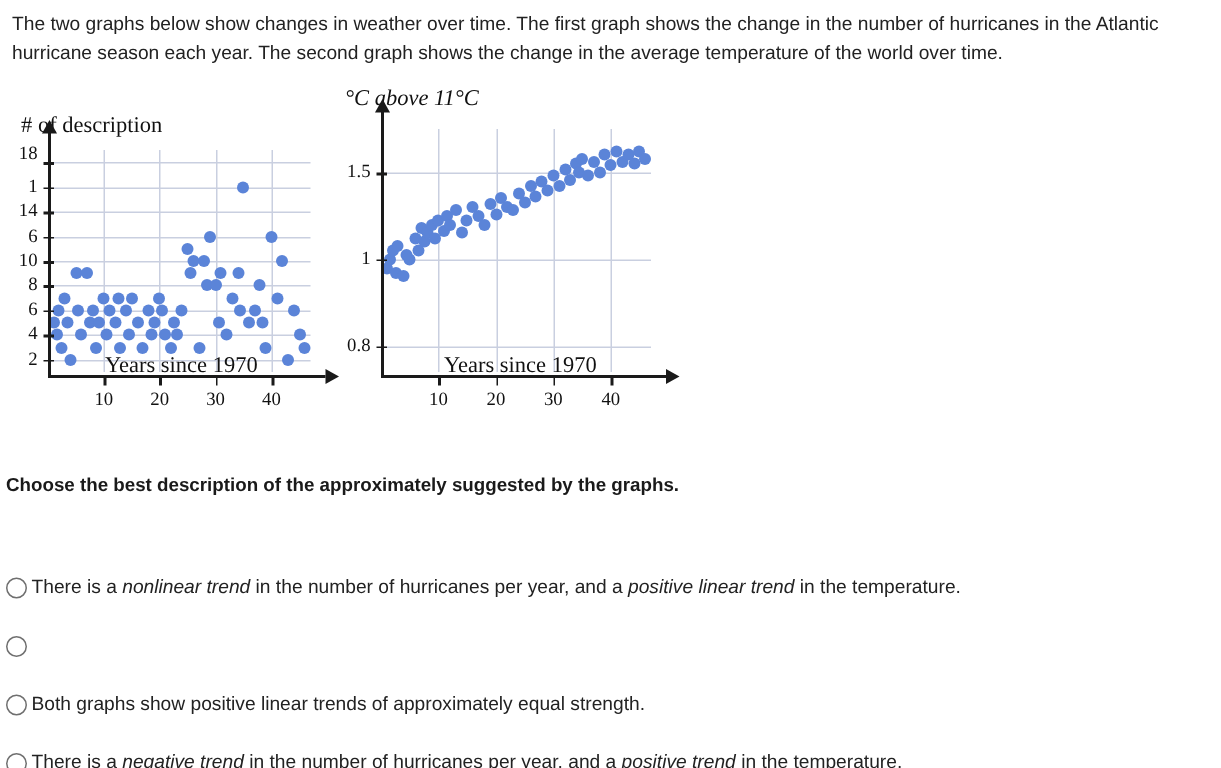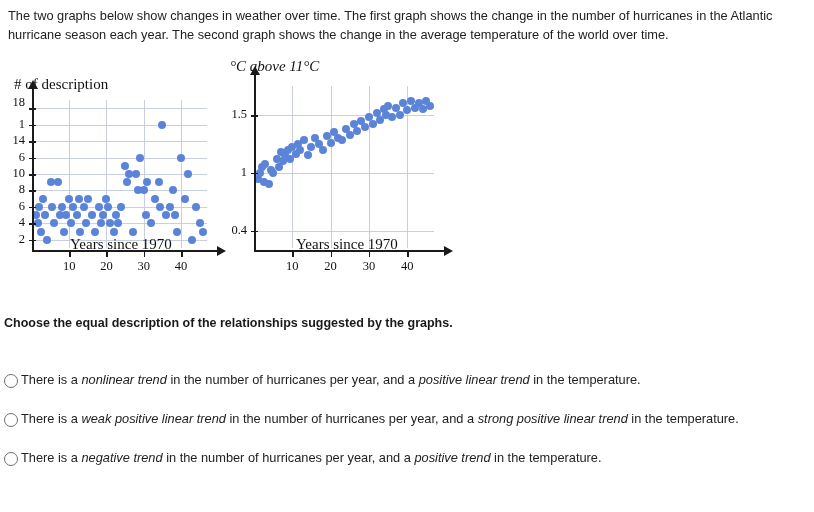--- a/index.html
+++ b/index.html
@@ -129,21 +129,21 @@
   }
 
   .options {
     position: absolute;
     left: 4px;
     top: 360px;
     width: 806px;
   }
   .option {
     display: flex;
-    align-items: center;
+    align-items: flex-end;
     height: 39px;
     font-size: 12.8px;
     color: #222222;
   }
   .radio {
     width: 12px;
     height: 12px;
     border: 1px solid #6f6f6f;
     border-radius: 50%;
     background: #ffffff;
@@ -337,45 +337,48 @@
         <div class="dot" style="left: 164.681px; top: 17.3571px; background: rgb(91, 132, 216);"></div>
         <div class="dot" style="left: 168.511px; top: 23.1429px; background: rgb(91, 132, 216);"></div>
         <div class="dot" style="left: 172.34px; top: 15.0429px; background: rgb(91, 132, 216);"></div>
         <div class="dot" style="left: 176.17px; top: 19.6714px; background: rgb(91, 132, 216);"></div>
       </div>
   <div class="axis-line axis-y" style="left: 26px; top: 16px; height: 176px;"></div>
       <div class="arrow-up" style="left: 22px; top: 8px;"></div>
       <div class="axis-line axis-x" style="left: 26px; top: 192px; width: 190px;"></div>
       <div class="arrow-right" style="left: 216px; top: 188px;"></div>
       <div class="tick tick-y" style="left: 23px; top: 172.643px;"></div>
-      <div class="tick-label y" style="width: 26px; left: -7px; top: 164.643px;">0.4</div>
+      <div class="tick-label y" style="width: 26px; left: -7px; top: 164.643px;">0.8</div>
       <div class="tick tick-y" style="left: 23px; top: 114.786px;"></div>
       <div class="tick-label y" style="width: 26px; left: -7px; top: 106.786px;">1</div>
       <div class="tick tick-y" style="left: 23px; top: 56.9286px;"></div>
       <div class="tick-label y" style="width: 26px; left: -7px; top: 48.9286px;">1.5</div>
       <div class="tick tick-x" style="left: 64.2979px; top: 192px;"></div>
       <div class="tick-label x" style="width: 24px; left: 52.2979px; top: 201px;">10</div>
       <div class="tick tick-x" style="left: 102.596px; top: 192px;"></div>
       <div class="tick-label x" style="width: 24px; left: 90.5957px; top: 201px;">20</div>
       <div class="tick tick-x" style="left: 140.894px; top: 192px;"></div>
       <div class="tick-label x" style="width: 24px; left: 128.894px; top: 201px;">30</div>
       <div class="tick tick-x" style="left: 179.191px; top: 192px;"></div>
       <div class="tick-label x" style="width: 24px; left: 167.191px; top: 201px;">40</div>
       <div class="axis-title" style="left: 68px; top: 178px;">Years since 1970</div>
     </div>
 </div>
 
-<div class="question">Choose the equal description of the relationships suggested by the graphs.</div>
+<div class="question">Choose the best description of the approximately suggested by the graphs.</div>
 
 <div class="options">
   <div class="option">
     <span class="radio"></span>
     <span class="option-text"><span>There is a </span><i>nonlinear trend</i><span> in the number of hurricanes per year, and a </span><i>positive linear trend</i><span> in the temperature.</span></span>
   </div>
   <div class="option">
     <span class="radio"></span>
-    <span class="option-text"><span>There is a </span><i>weak positive linear trend</i><span> in the number of hurricanes per year, and a </span><i>strong positive linear trend</i><span> in the temperature.</span></span>
+  </div>
+  <div class="option">
+    <span class="radio"></span>
+    <span class="option-text"><span>Both graphs show positive linear trends of approximately equal strength.</span></span>
   </div>
   <div class="option">
     <span class="radio"></span>
     <span class="option-text"><span>There is a </span><i>negative trend</i><span> in the number of hurricanes per year, and a </span><i>positive trend</i><span> in the temperature.</span></span>
   </div>
 </div>
 
 </body></html>

